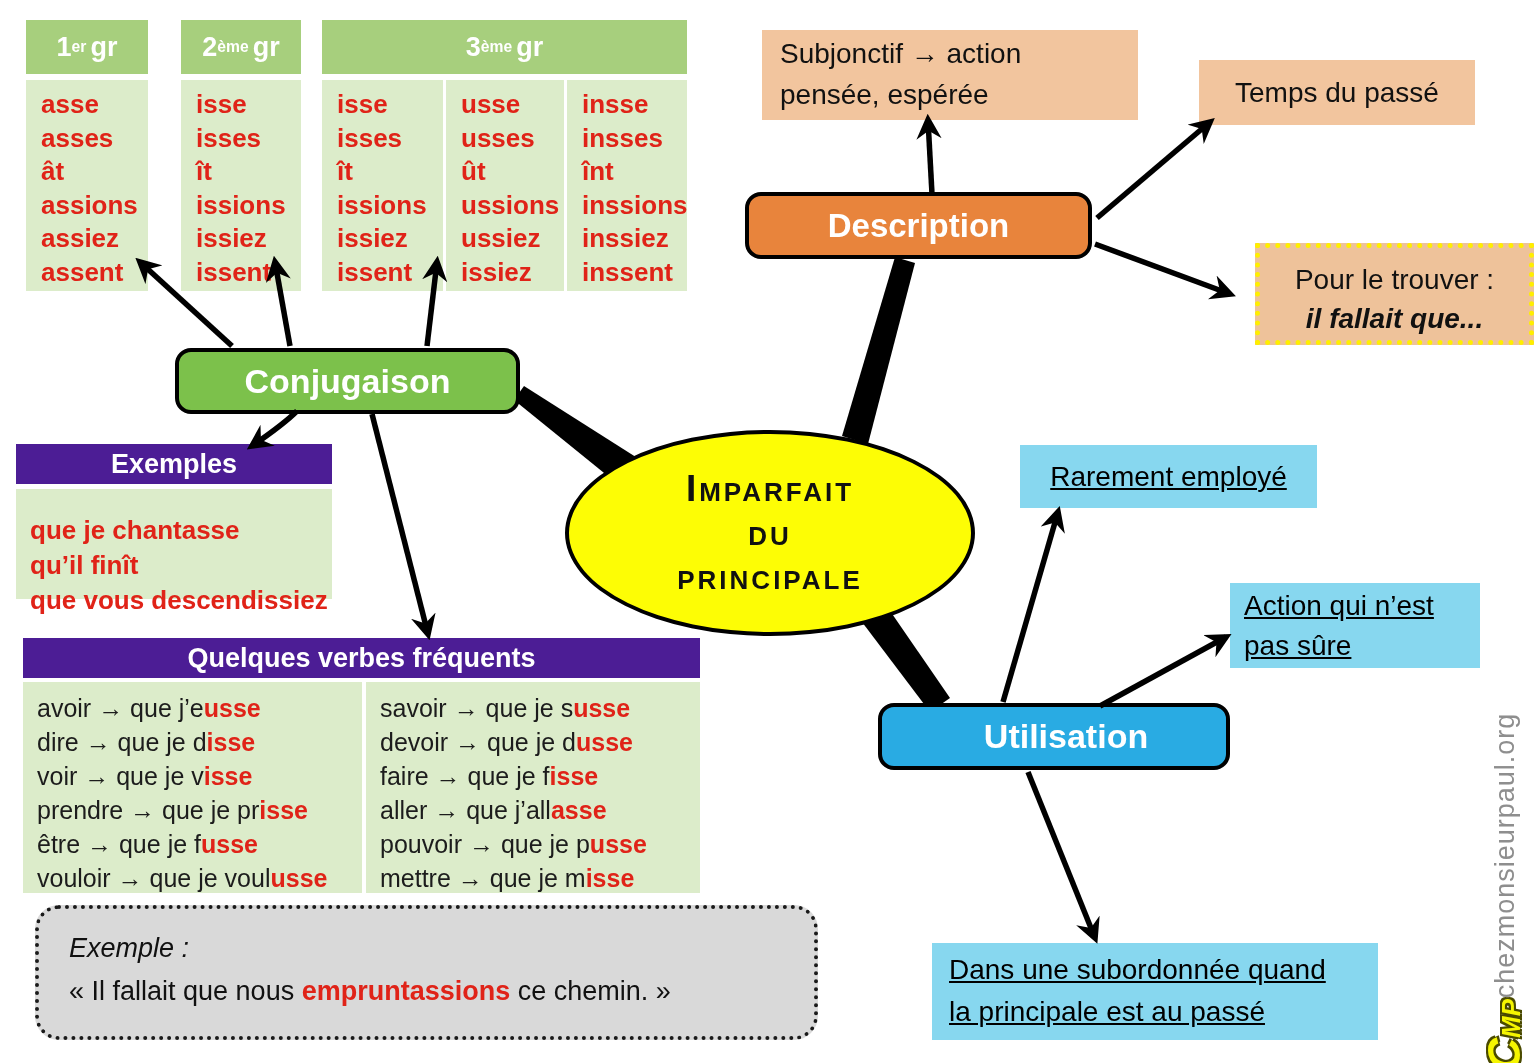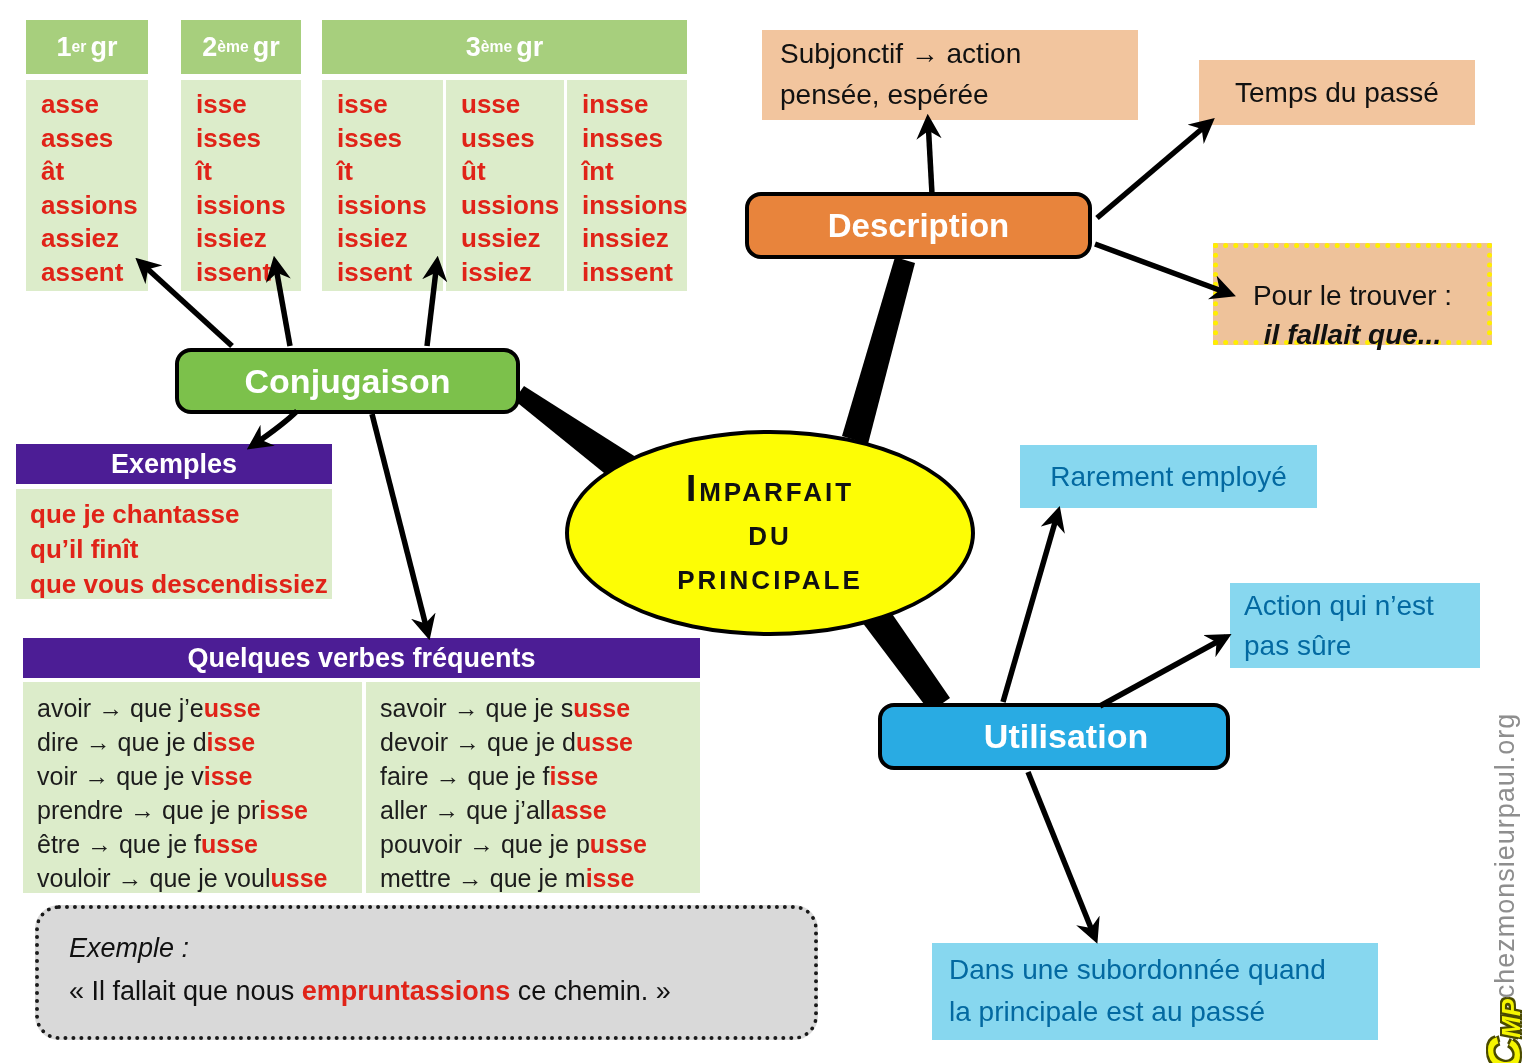--- a/index.html
+++ b/index.html
@@ -33,39 +33,39 @@
   
   .node{
     border:4px solid #000;border-radius:16px;color:#fff;font-weight:bold;
     display:flex;align-items:center;justify-content:center;z-index:3;font-size:34px;
   }
   .node-green{background:#7cc14b;}
   .node-orange{background:#e8843c;}
   .node-blue{background:#29abe3;padding-left:24px;}
   
   .obox{background:#f2c59e;z-index:2;color:#111;font-size:28px;}
-  .bbox{background:#87d7ef;z-index:2;color:#0369a1;font-size:28px;}
+  .bbox{background:#87d7ef;z-index:2;color:#000000;font-size:28px;text-decoration:underline;}
   .center-ellipse{
     background:#fdfd05;border:4px solid #000;border-radius:50%;
     display:flex;flex-direction:column;align-items:center;justify-content:center;
     z-index:3;
   }
   .center-ellipse .line{
     font-variant:small-caps;font-weight:bold;color:#111;font-size:37px;
     letter-spacing:3px;line-height:44px;
   }
   .gray-box{
     background:#d9d9d9;border:4px dotted #1a1a1a;border-radius:24px;z-index:2;
     color:#111;font-size:27px;padding:24px 0 0 30px;
   }
   .gray-box .title{font-style:italic;margin-bottom:12px;}
   .gray-box .hl{color:#e02318;font-weight:bold;}
   .trouver{
     border:5px dotted #ffee00;text-align:center;background:#eec29a;
-    padding-top:28px;line-height:39px;
+    padding-top:12px;line-height:39px;margin-left:42px;
   }
   .trouver .it{font-style:italic;font-weight:bold;}
   .site-text{
     color:#8e8e8e;font-size:27px;letter-spacing:1px;z-index:2;text-align:center;
     transform:rotate(-90deg);transform-origin:center;
   }
   .logo{
     z-index:2;transform:rotate(-90deg);transform-origin:center;
     color:#f5f500;font-weight:bold;font-size:26px;font-style:italic;
     text-shadow:-2px -2px 0 #4a4a00,2px -2px 0 #4a4a00,-2px 2px 0 #4a4a00,2px 2px 0 #4a4a00;
@@ -142,21 +142,21 @@
     <div class="ending">inssent</div>
   </div>
 
   <div class="abs node node-green" style="left:175px;top:348px;width:345px;height:66px;">
     <span>Conjugaison</span>
   </div>
 
   <div class="abs section-hdr" style="left:16px;top:444px;width:316px;height:40px;">
     <span>Exemples</span>
   </div>
-  <div class="abs tb" style="left:16px;top:489px;width:316px;height:110px;padding:8px 0 0 14px;">
+  <div class="abs tb" style="left:16px;top:489px;width:316px;height:110px;padding:24px 0 0 14px;">
     <div class="red-line">que je chantasse</div>
     <div class="red-line">qu’il finît</div>
     <div class="red-line">que vous descendissiez</div>
   </div>
 
   <div class="abs section-hdr" style="left:23px;top:638px;width:677px;height:40px;">
     <span>Quelques verbes fréquents</span>
   </div>
   <div class="abs tb" style="left:23px;top:682px;width:339px;height:211px;padding:9px 0 0 14px;">
     <div class="verb-line"><span>avoir → que j’e</span><span class="sfx">usse</span></div>

